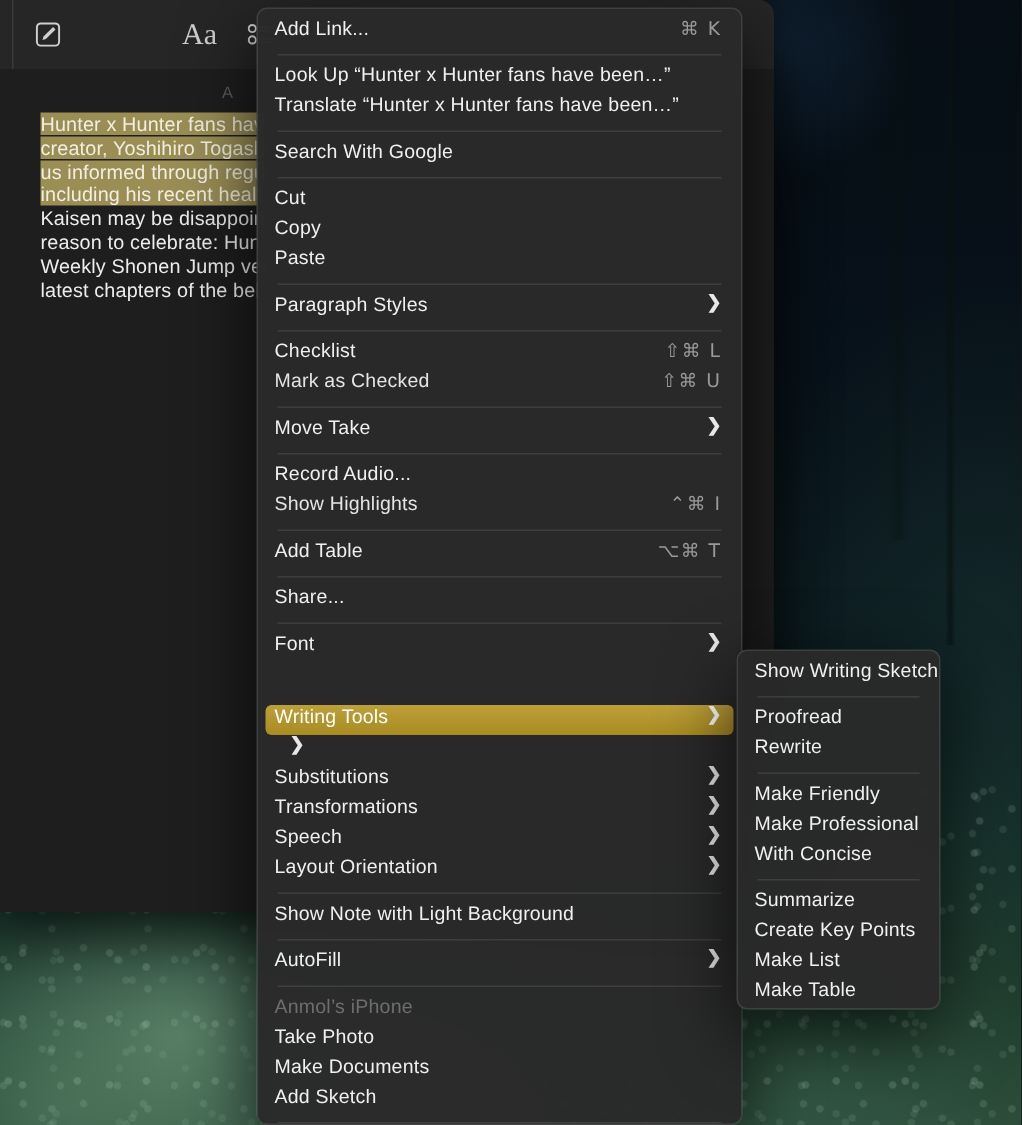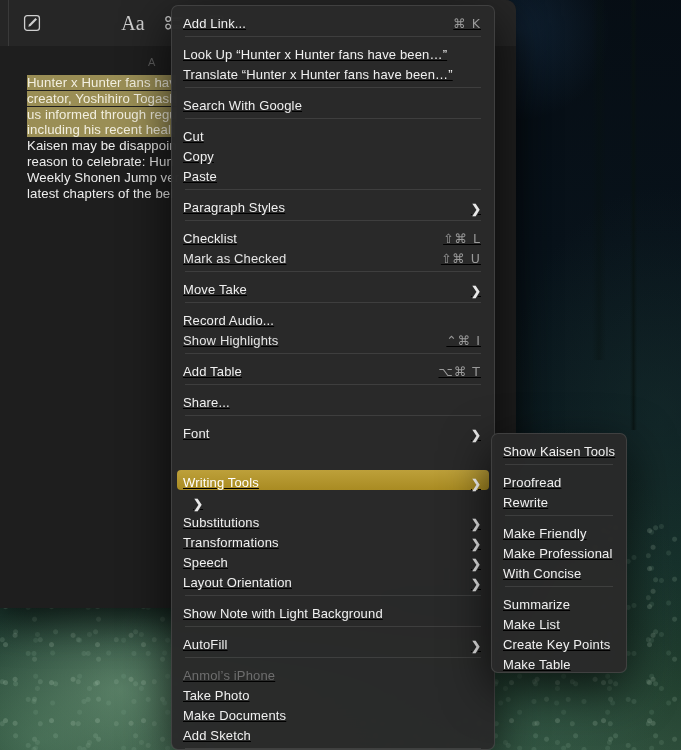--- a/index.html
+++ b/index.html
@@ -96,23 +96,23 @@
   #submenu{
     position:absolute; left:491px; top:433px; width:136px; height:240px;
     background:rgba(41,41,41,.97);
     border:.5px solid rgba(255,255,255,.11);
     border-radius:7px;
     box-shadow:0 16px 48px rgba(0,0,0,.72);
     padding:5px 0;
     backdrop-filter:blur(26px);
   }
   .mi{
-    position:relative; display:flex; align-items:flex-end;
+    position:relative; display:flex; align-items:flex-start;
     height:20px; margin:0 5px; padding:0 8px 0 6px;
-    border-radius:4px; cursor:default;text-decoration:underline;
+    border-radius:4px; cursor:default;
   }
   .mi .lbl{
     font-size:13px; color:#f0f0f0; letter-spacing:.15px; white-space:nowrap;
     flex:1;
   }
   .mi.disabled .lbl{ color:#e5e5e5; }
   .mi.header .lbl{ color:#6e6e6e; }
   .mi .sc{
     font-size:12.5px; color:#9a9a9a; letter-spacing:1px; margin-left:12px;
     font-family:"DejaVu Sans", sans-serif;
@@ -295,21 +295,21 @@
     </div>
     <div class="sep"></div>
     <div class="mi">
       <span class="lbl">Services</span>
       <span class="arrow">❯</span>
     </div>
   </div>
 
 <div id="submenu">
     <div class="mi">
-      <span class="lbl">Show Kaisen Tools</span>
+      <span class="lbl">Show Writing Sketch</span>
     </div>
     <div class="sep"></div>
     <div class="mi">
       <span class="lbl">Proofread</span>
     </div>
     <div class="mi">
       <span class="lbl">Rewrite</span>
     </div>
     <div class="sep"></div>
     <div class="mi">
@@ -319,21 +319,21 @@
       <span class="lbl">Make Professional</span>
     </div>
     <div class="mi">
       <span class="lbl">With Concise</span>
     </div>
     <div class="sep"></div>
     <div class="mi">
       <span class="lbl">Summarize</span>
     </div>
     <div class="mi">
+      <span class="lbl">Create Key Points</span>
+    </div>
+    <div class="mi">
       <span class="lbl">Make List</span>
     </div>
     <div class="mi">
-      <span class="lbl">Create Key Points</span>
-    </div>
-    <div class="mi">
       <span class="lbl">Make Table</span>
     </div>
   </div>
 
 </body></html>

